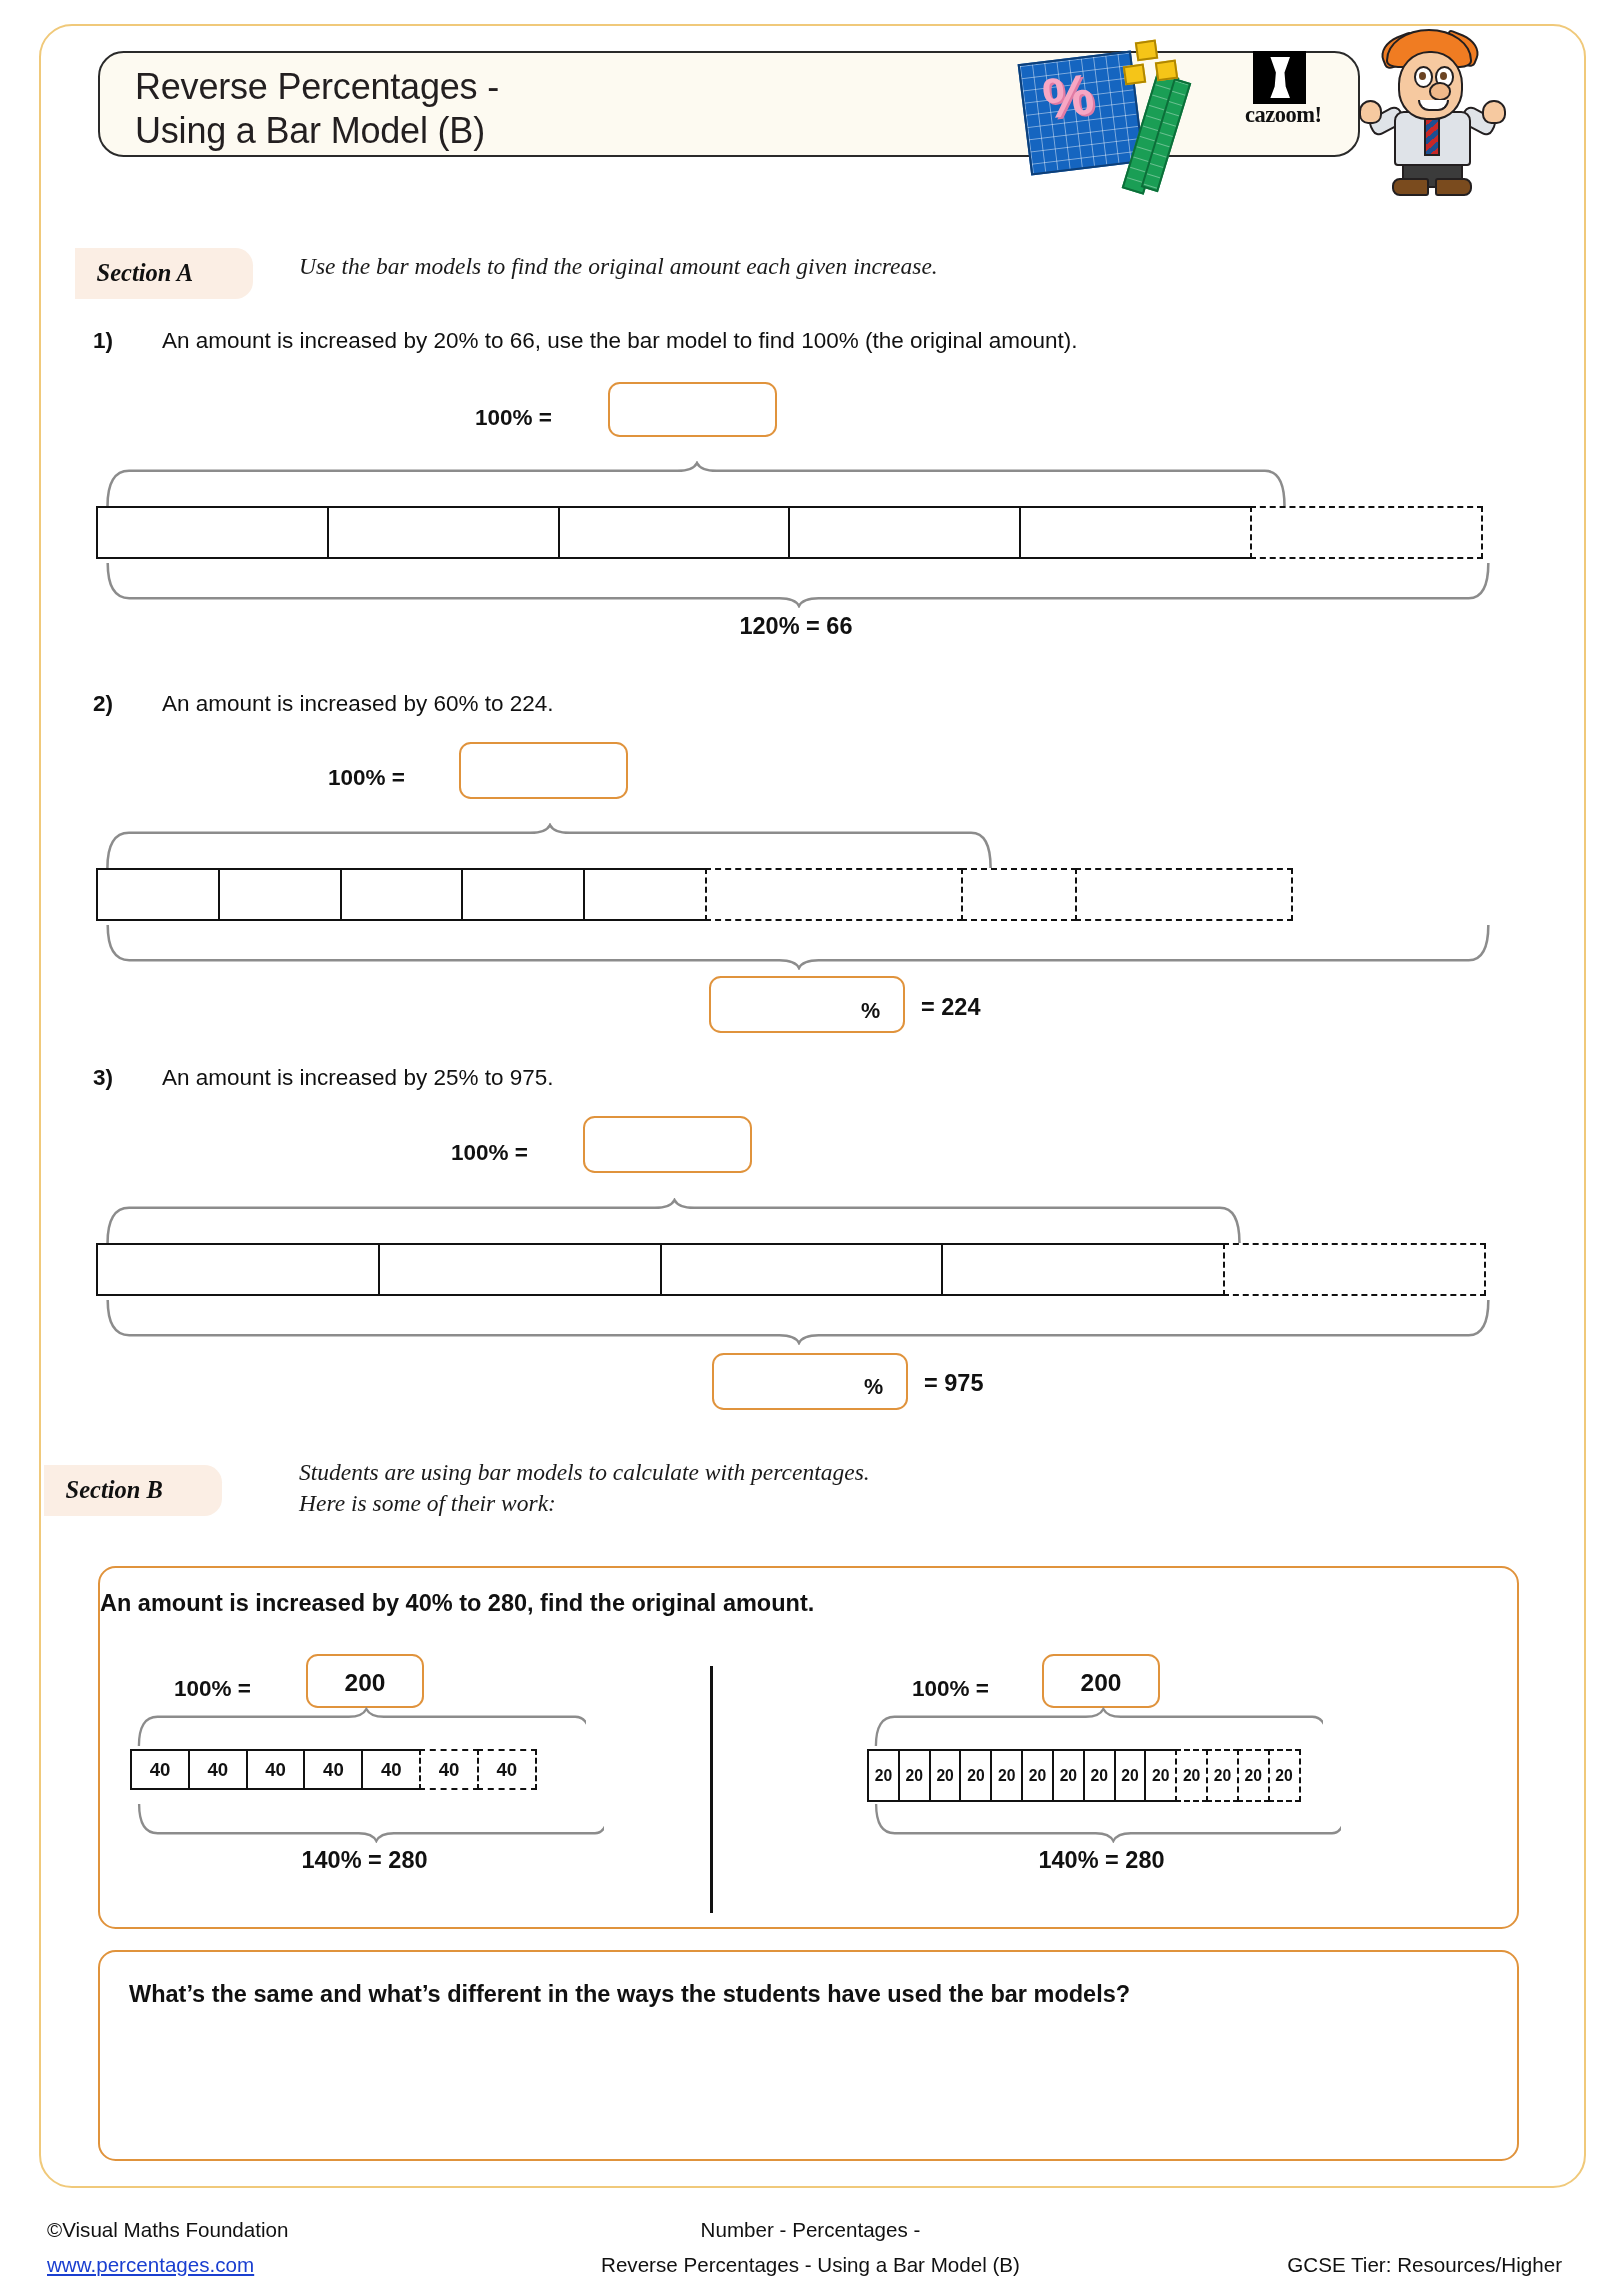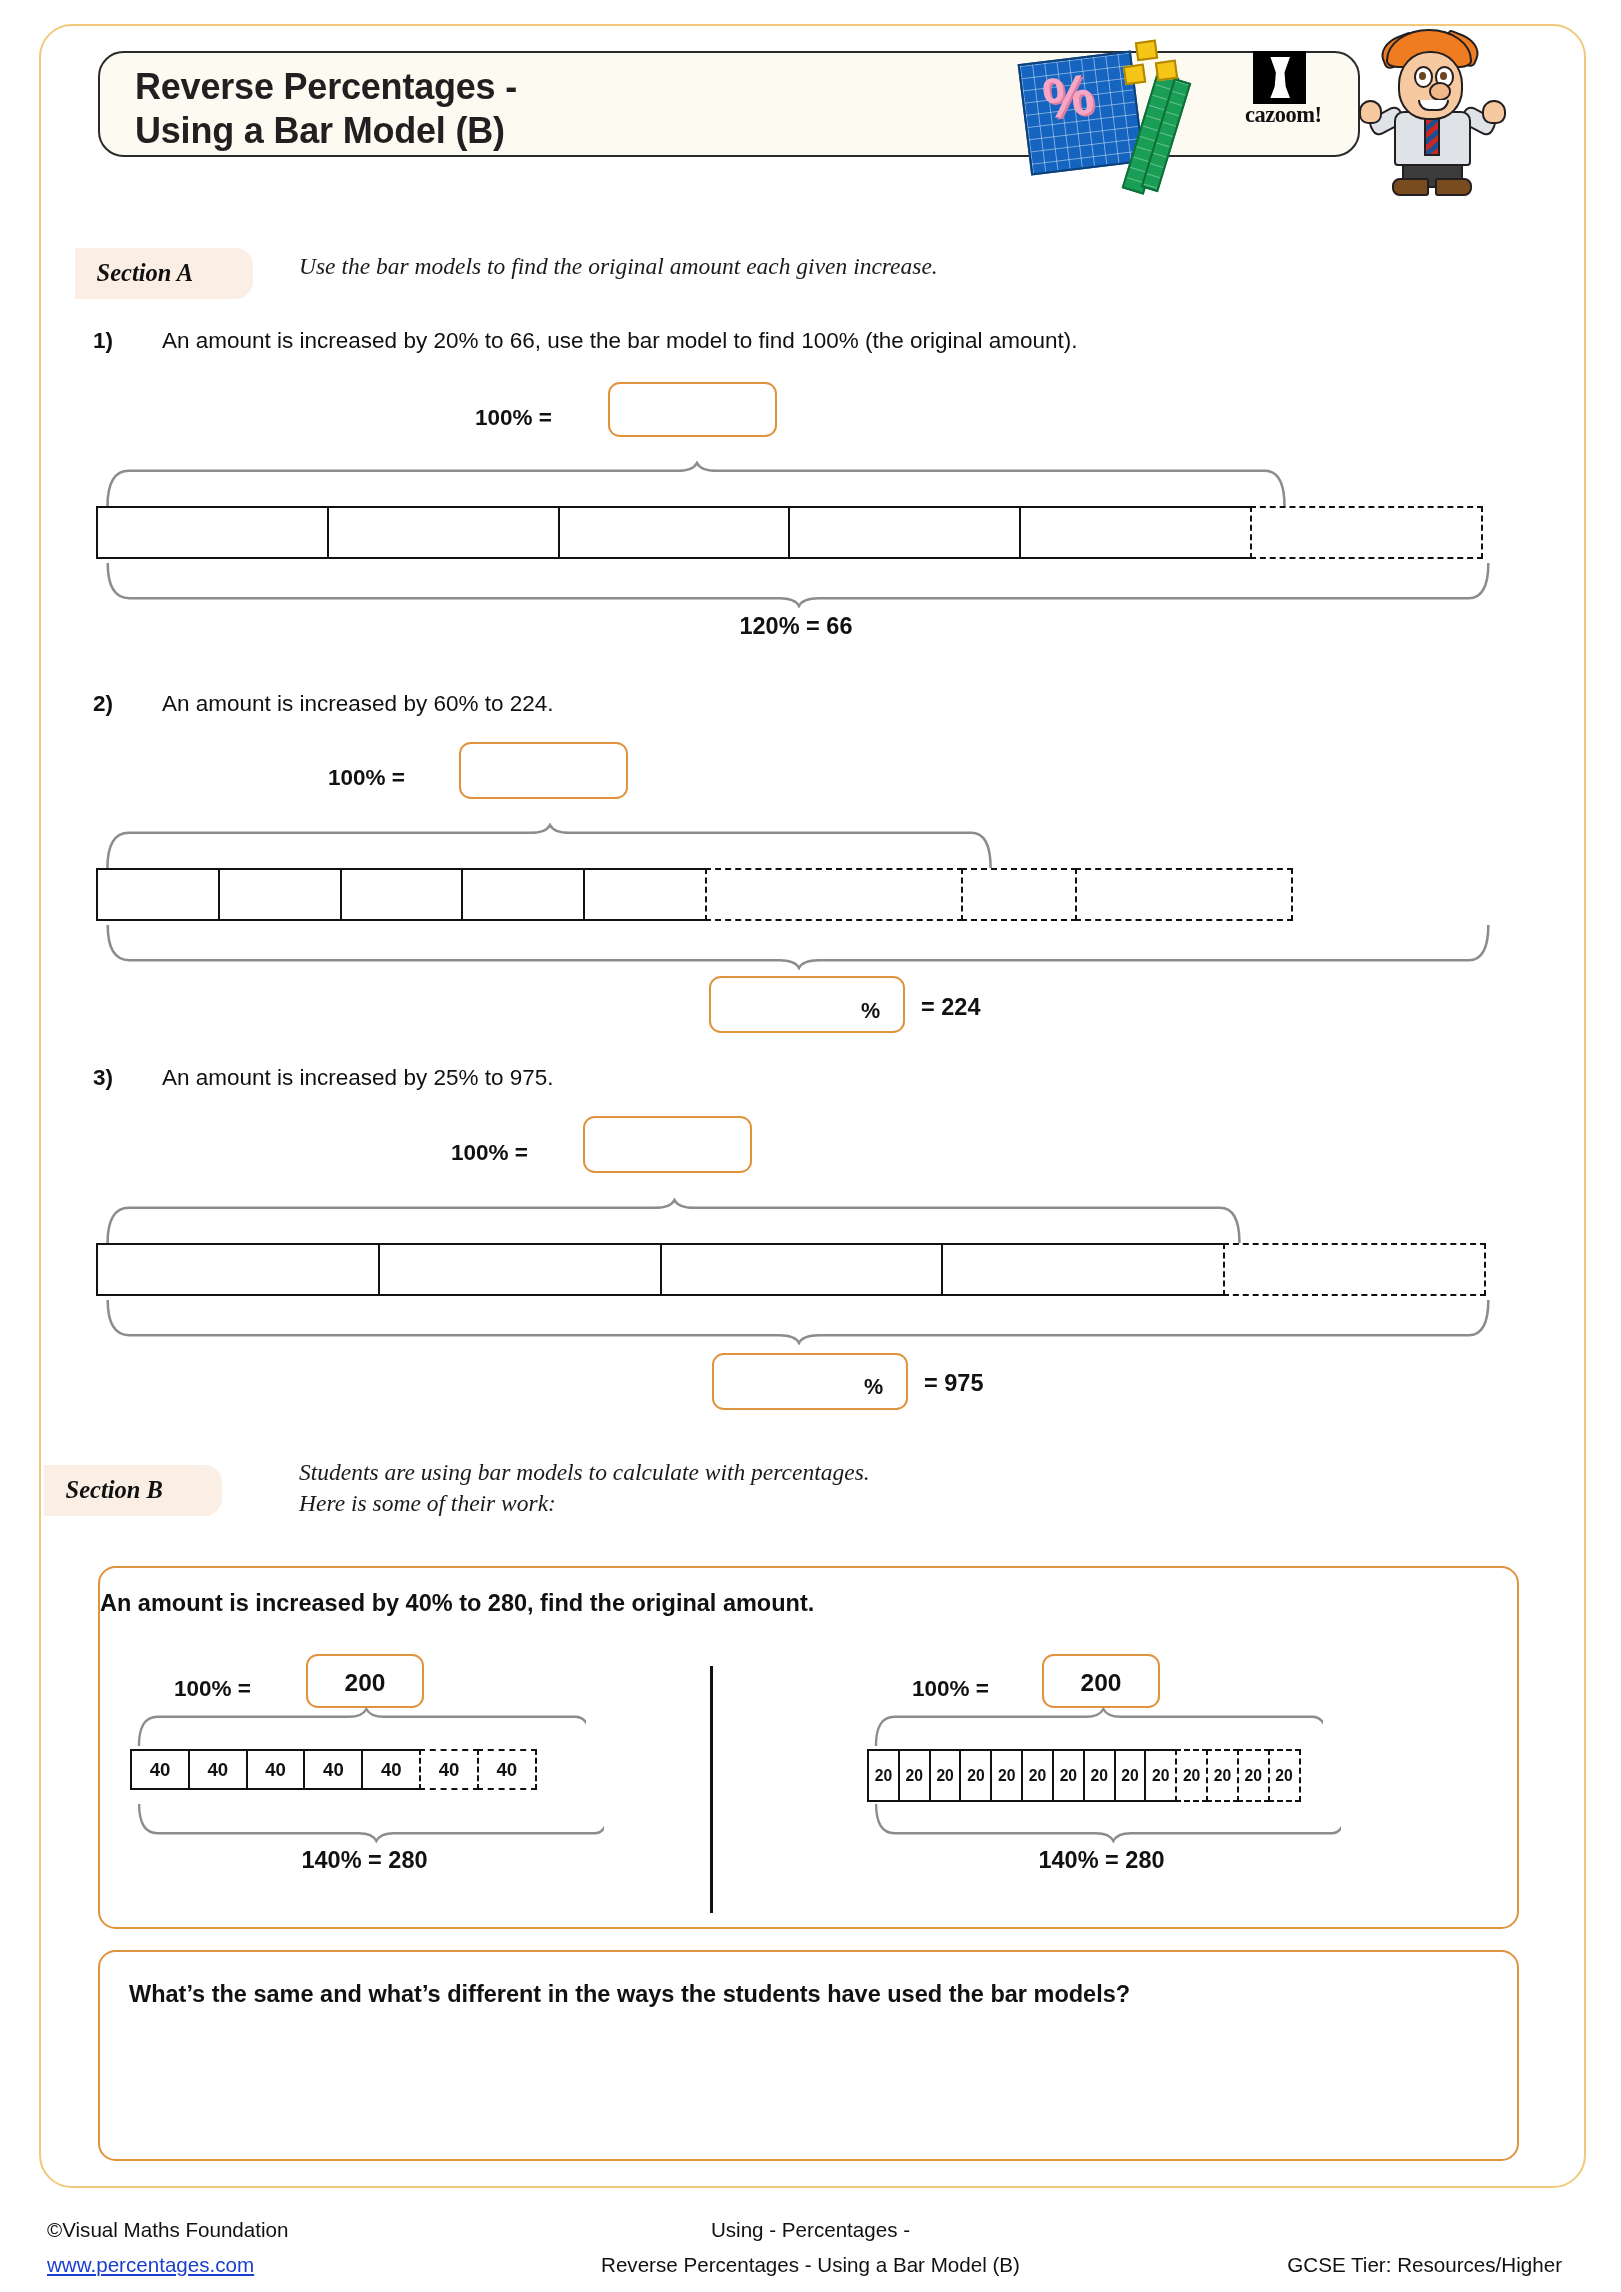--- a/index.html
+++ b/index.html
@@ -20,21 +20,21 @@
   }
   
   #title-bar{
     position:absolute;left:98px;top:51px;width:1262px;height:106px;
     border:2.9px solid #2a2a2a;border-radius:25.5px;
     background:#fdfaf1;
     box-sizing:border-box;
   }
   #title-text{
     position:absolute;left:35px;top:11.8px;
-    font-size:36px;font-weight:bold;color:#231f20;
+    font-size:36px;font-weight:normal;color:#231f20;
     line-height:1.24;letter-spacing:-0.2px;
     white-space:pre-line;
   }
   
   .illus{position:absolute;}
   #illus-wrap{position:absolute;left:1014px;top:39px;width:216px;height:137px;}
   #pct-grid{
     position:absolute;left:9.8px;top:17.6px;width:110px;height:108px;
     background:#1565c0;border:2px solid #0d3f78;
     transform:rotate(-7deg);
@@ -395,17 +395,17 @@
 </svg>
 <div class="bottom-label" style="left:867px;top:1847px;width:469px;">140%  =  280</div>
 
 <div id="q-box">
   <div id="q-box-text">What’s the same and what’s different in the ways the students have used the bar models?</div>
 </div>
 
 <div id="footer">
   <div class="f-left" style="top:7.8px;">©Visual Maths Foundation</div>
   <a class="f-link" style="top:43px;" href="#">www.percentages.com</a>
-  <div class="f-center" style="top:7.8px;">Using - Percentages -</div>
+  <div class="f-center" style="top:7.8px;">Number - Percentages -</div>
   <div class="f-center" style="top:43px;">Reverse Percentages - Using a Bar Model (B)</div>
   <div class="f-right" style="top:43px;">GCSE Tier: Resources/Higher</div>
 </div>
 
 
 </body></html>

